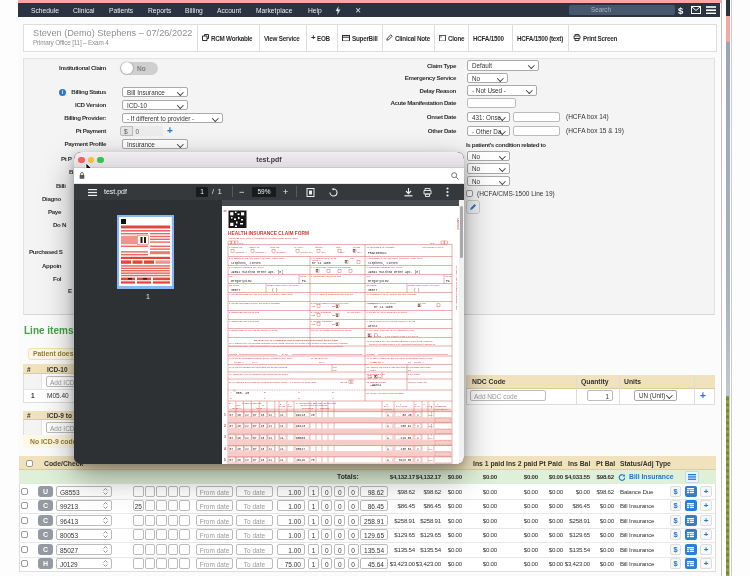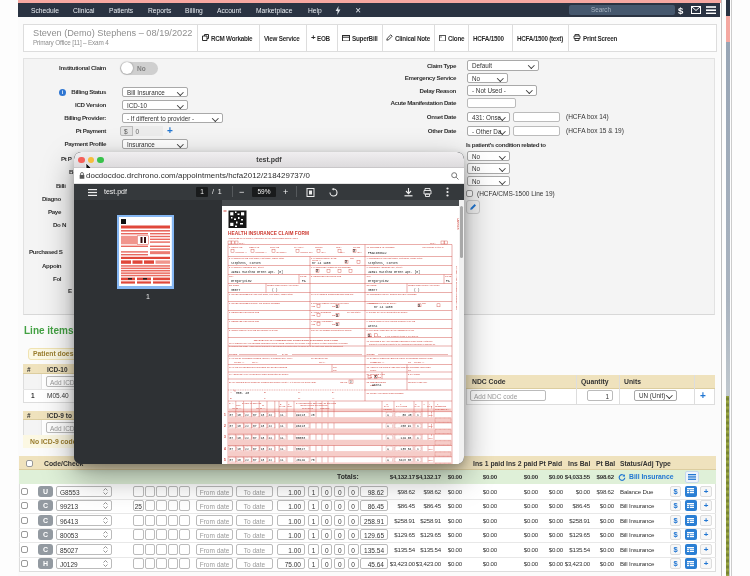--- a/index.html
+++ b/index.html
@@ -44,21 +44,21 @@
         <path d="M0.5 0.5 L5 4.5 L9.5 0.5" fill="none" stroke="#fff" stroke-width="1"></path>
       </svg>
   <svg class="abs" style="left:688px;top:2.8px;" width="10" height="8.4" viewBox="0 0 10 8">
         <rect y="0" width="10" height="1.6" fill="#fff"></rect>
         <rect y="3.2" width="10" height="1.6" fill="#fff"></rect>
         <rect y="6.4" width="10" height="1.6" fill="#fff"></rect>
       </svg>
 </div>
 
 <div class="abs" style="left:23px;top:24px;width:694px;height:28px;background:#fff;border:1px solid #ddd;"></div>
-<div class="abs" style="left:33px;top:27.5px;font-size:9.2px;color:#8f8f8f;">Steven (Demo) Stephens – 08/19/2022</div>
+<div class="abs" style="left:33px;top:27.5px;font-size:9.2px;color:#8f8f8f;">Steven (Demo) Stephens – 07/26/2022</div>
 <div class="abs" style="left:33px;top:39px;font-size:6.4px;letter-spacing:-0.2px;color:#8f8f8f;">Primary Office [11] – Exam 4</div>
 <div id="hdrbtns" style="position:absolute;left:0;top:0;width:750px;height:60px;font-size:6.3px;letter-spacing:-0.25px;font-weight:bold;color:#2d2d2d;">
   <div class="abs" style="left:197px;top:24px;width:1px;height:28px;background:#ddd;"></div>
   <svg class="abs" style="left:202px;top:34px;" width="7" height="7" viewBox="0 0 7 7">
         <path d="M0.5 2 H5 V6.5 H0.5 Z M2.5 2 V0.5 H6.5 V4.5 H5" fill="none" stroke="#2d2d2d" stroke-width="1"></path>
       </svg>
   <span class="abs" style="left:211px;top:34.5px;">RCM Workable</span>
   <div class="abs" style="left:258.5px;top:24px;width:1px;height:28px;background:#ddd;"></div>
   <span class="abs" style="left:264px;top:34.5px;">View Service</span>
   <div class="abs" style="left:306px;top:24px;width:1px;height:28px;background:#ddd;"></div>
@@ -470,21 +470,20 @@
 <div class="abs" style="left:23px;top:4.8px;width:6.5px;height:6.5px;border-radius:4px;background:#39c24b;"></div>
 <div class="abs" style="left:0;top:4px;width:390px;text-align:center;font-size:7px;font-weight:bold;color:#3c3c3c;">test.pdf</div>
 <svg class="abs" style="left:11px;top:11px;" width="8" height="11" viewBox="0 0 8 11">
         <path d="M1 0 L1 8.6 L3 6.8 L4.3 9.8 L5.8 9.2 L4.5 6.2 L7.2 6 Z" fill="#111" stroke="#fff" stroke-width="0.7"></path>
       </svg>
 <div class="abs" style="left:0;top:16px;width:390px;height:15.5px;background:#fff;border-bottom:1px solid #e3e3e3;"></div>
 <svg class="abs" style="left:5px;top:20px;" width="6" height="7.5" viewBox="0 0 7 8">
         <rect x="0.8" y="3" width="5.4" height="4.5" fill="#555"></rect>
         <path d="M1.8 3 V1.9 A1.7 1.7 0 0 1 5.2 1.9 V3" fill="none" stroke="#555" stroke-width="1"></path>
       </svg>
-<div class="abs" style="left:12px;top:19px;font-size:7.9px;letter-spacing:0.05px;color:#2b2b2b;">docdocdoc.drchrono.com/appointments/hcfa2012/218429737/0</div>
 <svg class="abs" style="left:377px;top:19.5px;" width="8" height="8" viewBox="0 0 8 8">
         <circle cx="3.2" cy="3.2" r="2.5" fill="none" stroke="#777" stroke-width="1"></circle>
         <line x1="5.2" y1="5.2" x2="7.5" y2="7.5" stroke="#777" stroke-width="1"></line>
       </svg>
 <div class="abs" style="left:0;top:31.5px;width:390px;height:16.5px;background:#35393c;"></div>
 <svg class="abs" style="left:14px;top:36.5px;" width="9" height="7" viewBox="0 0 9 7">
         <rect y="0" width="9" height="1.2" fill="#eee"></rect>
         <rect y="2.9" width="9" height="1.2" fill="#eee"></rect>
         <rect y="5.8" width="9" height="1.2" fill="#eee"></rect>
       </svg>

